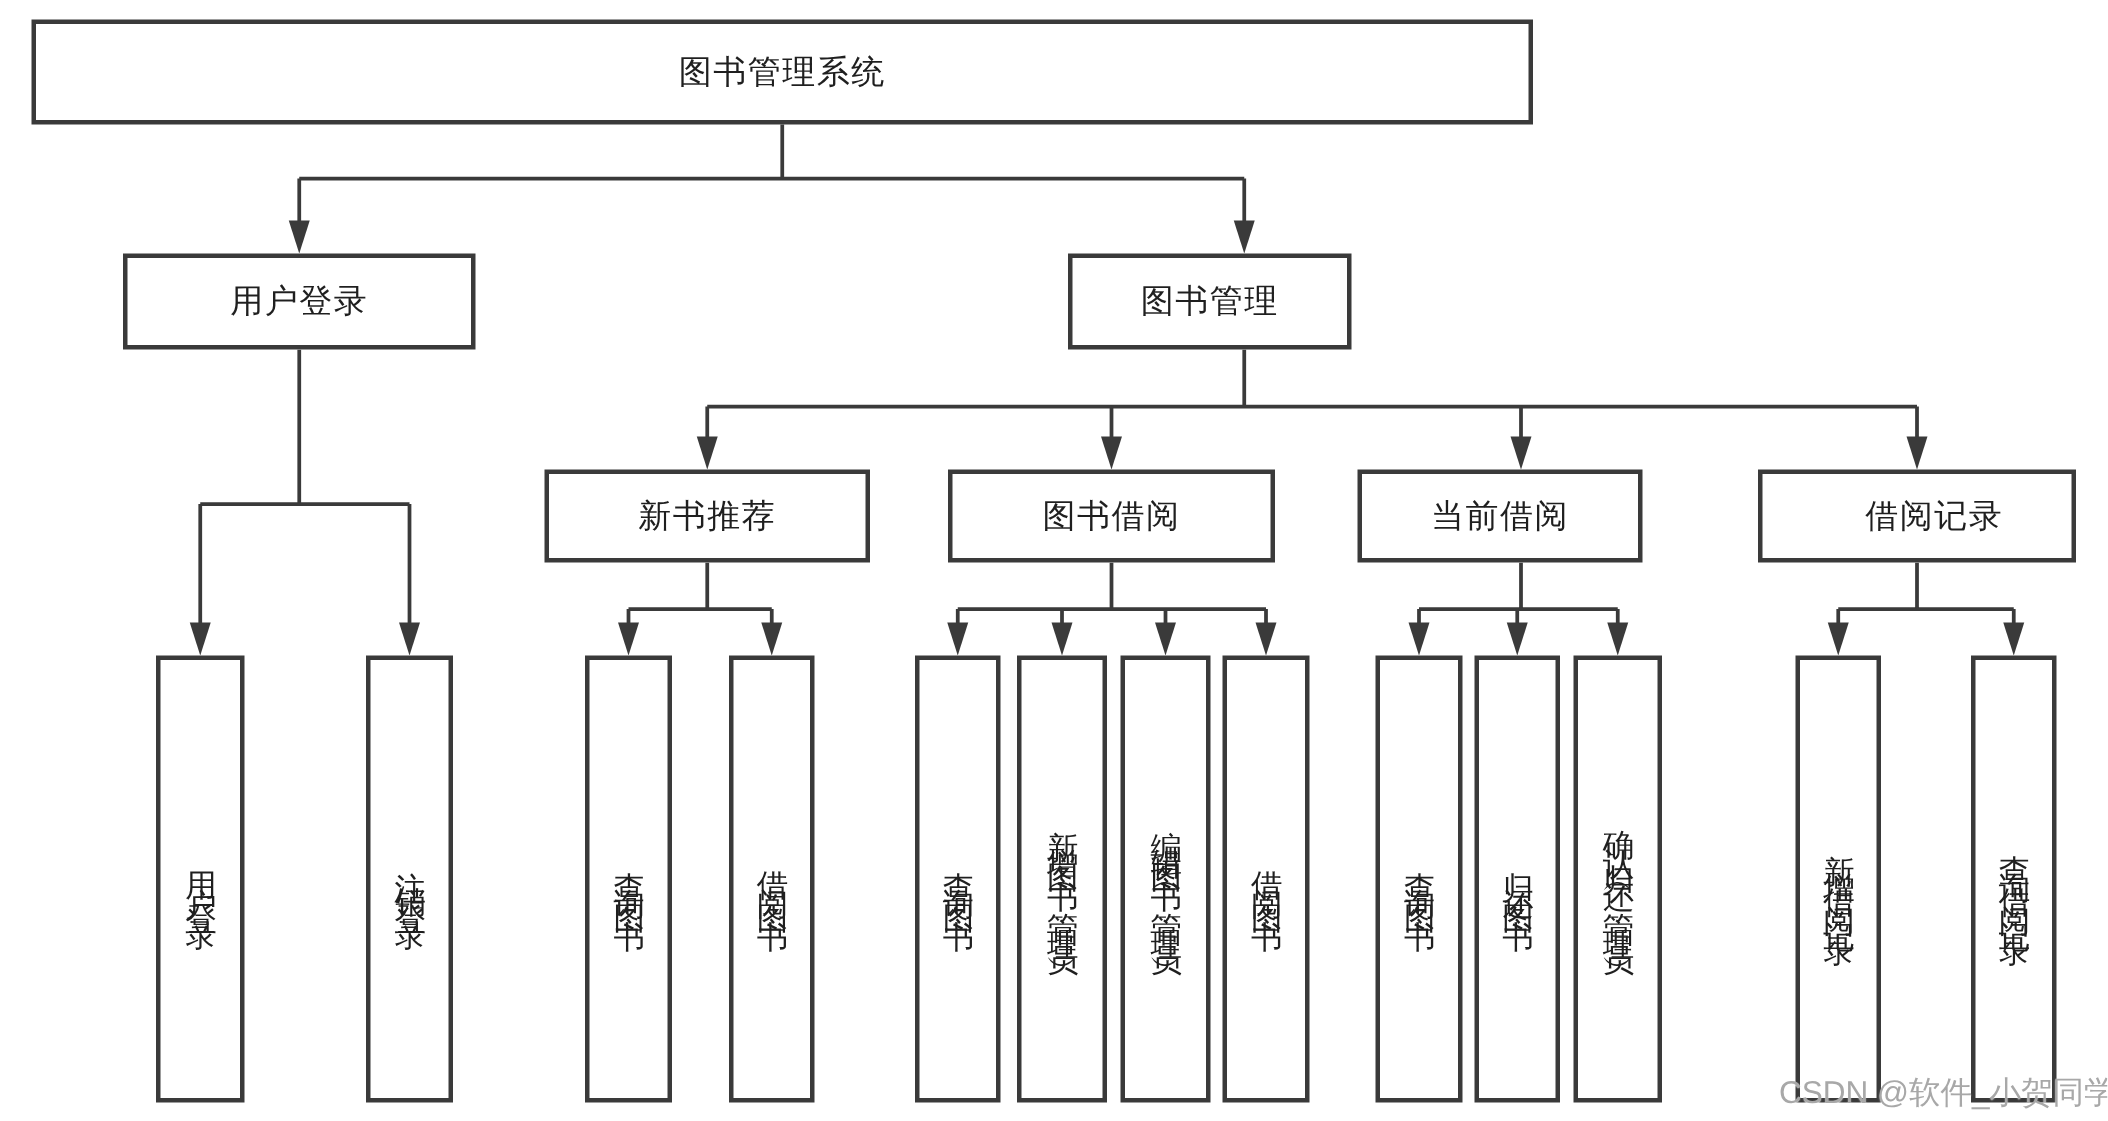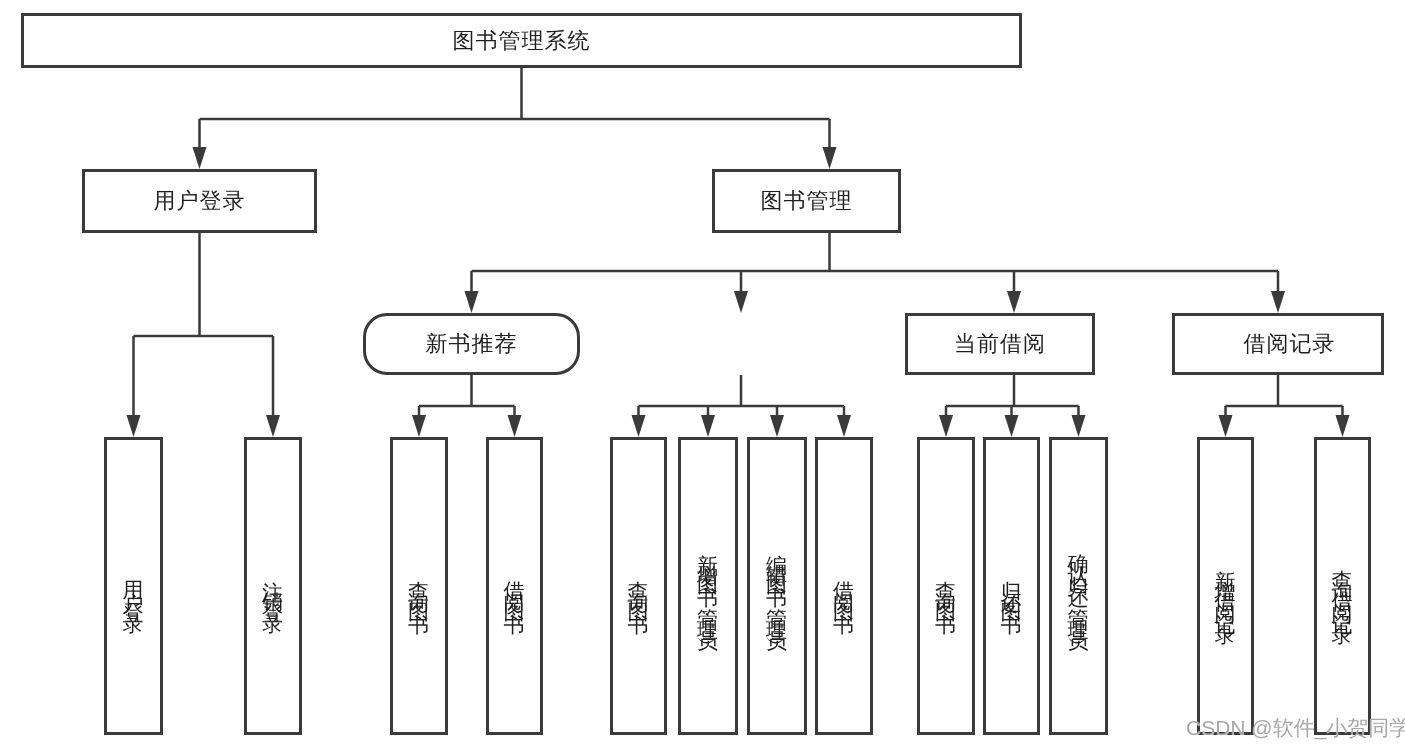--- a/index.html
+++ b/index.html
@@ -59,33 +59,36 @@
       <polygon points="701,415 715,415 708,437" fill="#3a3a3a"></polygon>
       <polygon points="770,415 784,415 777,437" fill="#3a3a3a"></polygon>
       <polygon points="837,415 851,415 844,437" fill="#3a3a3a"></polygon>
       <polygon points="939,415 953,415 946,437" fill="#3a3a3a"></polygon>
       <polygon points="1004.5,415 1018.5,415 1011.5,437" fill="#3a3a3a"></polygon>
       <polygon points="1071.5,415 1085.5,415 1078.5,437" fill="#3a3a3a"></polygon>
       <polygon points="1218.5,415 1232.5,415 1225.5,437" fill="#3a3a3a"></polygon>
       <polygon points="1335.5,415 1349.5,415 1342.5,437" fill="#3a3a3a"></polygon>
     </svg>
 
-  <div class="node hbox" style="left:21px;top:13px;width:1001px;height:55px;">
+  <div class="node hbox" style="left:21px;top:13px;width:1001px;height:70px;">
     <span>图书管理系统</span>
   </div>
 
   <div class="node hbox" style="left:82px;top:169px;width:235px;height:64px;">
     <span>用户登录</span>
   </div>
   <div class="node hbox" style="left:712px;top:169px;width:189px;height:64px;">
     <span>图书管理</span>
   </div>
 
-  <div class="node hbox" style="left:363px;top:313px;width:217px;height:62px;border-radius:24px;">
+  <div class="node hbox" style="left:363px;top:313px;width:217px;height:62px;">
     <span>新书推荐</span>
+  </div>
+  <div class="node hbox" style="left:632px;top:313px;width:218px;height:62px;">
+    <span>图书借阅</span>
   </div>
   <div class="node hbox" style="left:905px;top:313px;width:190px;height:62px;">
     <span>当前借阅</span>
   </div>
   <div class="node hbox" style="left:1172px;top:313px;width:212px;height:62px;padding-left:23px;">
     <span>借阅记录</span>
   </div>
 
   <div class="node vbox" style="left:104px;top:437px;width:59px;height:298px;">
     <span class="vtext">用户登录</span>

